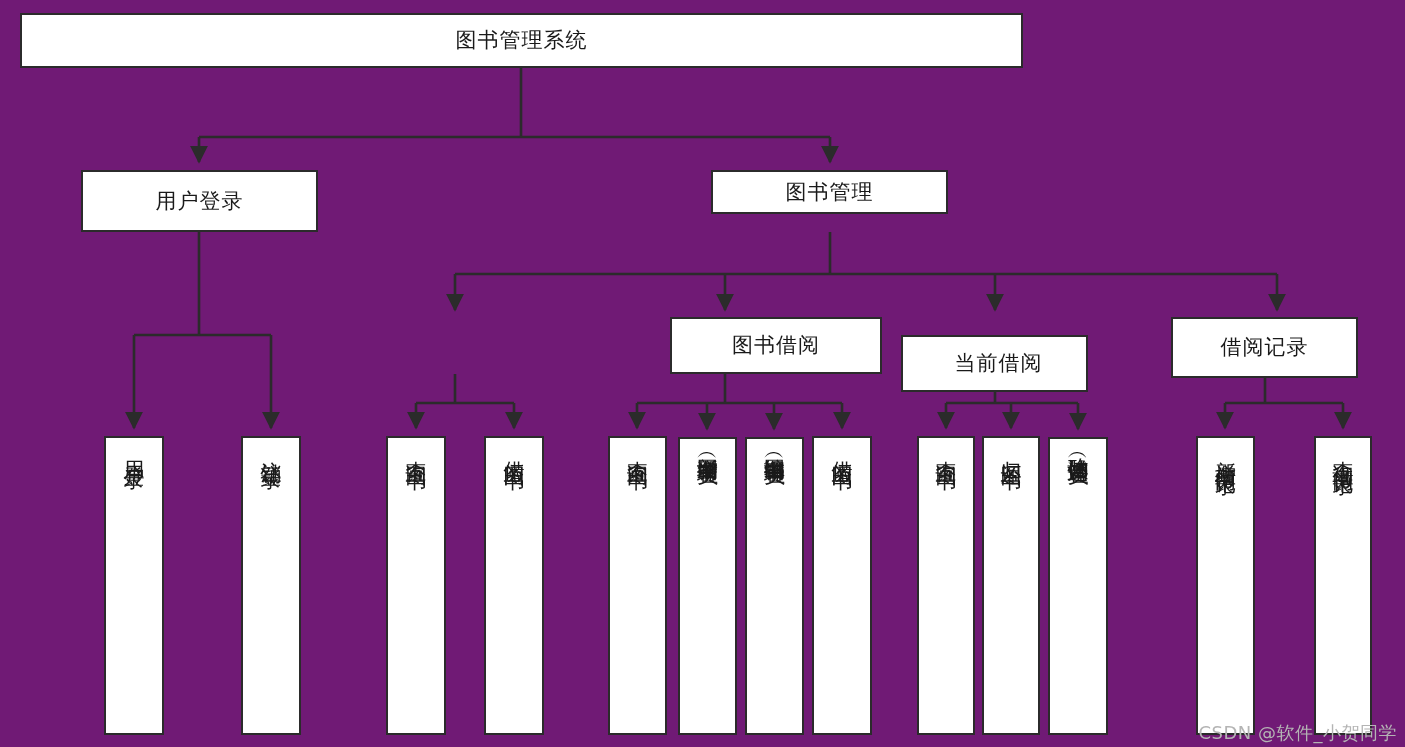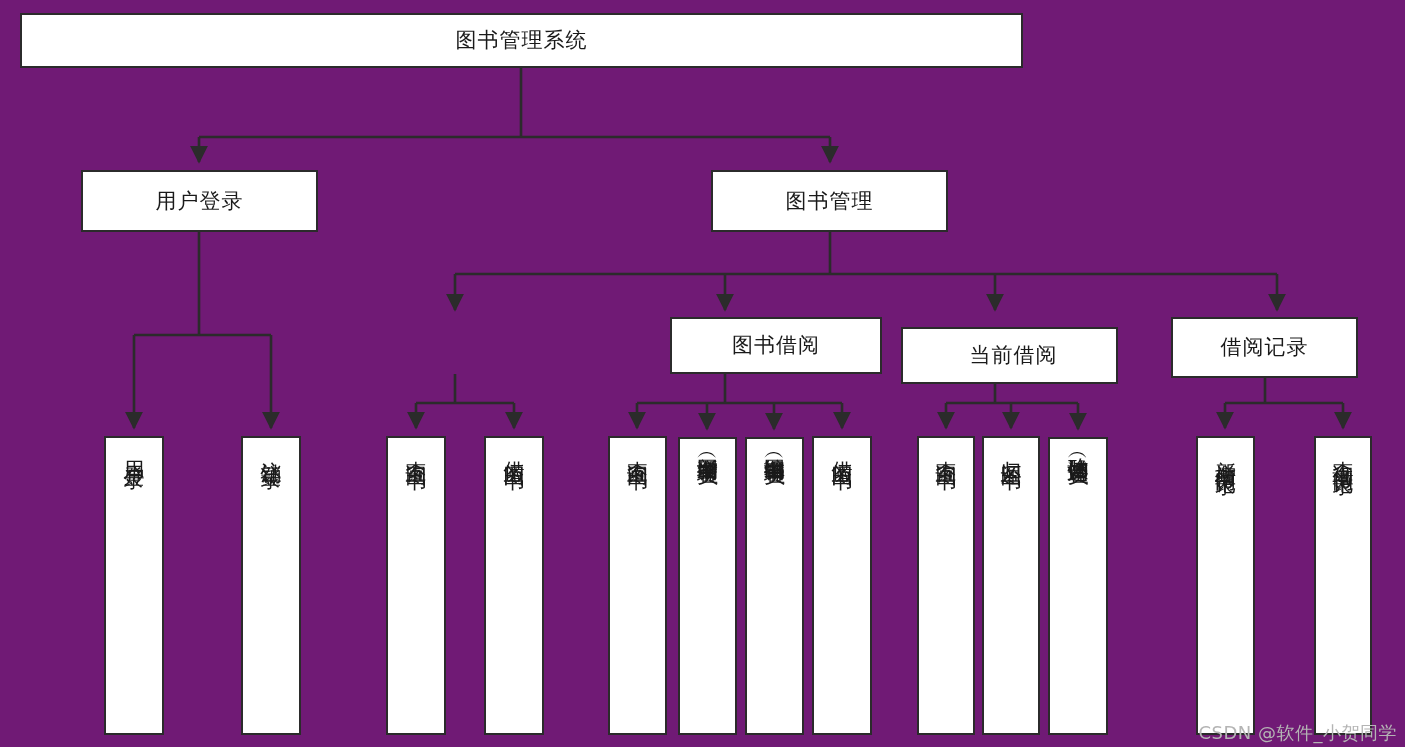--- a/index.html
+++ b/index.html
@@ -126,28 +126,28 @@
     </g>
   </svg>
 
   <div class="node horizontal" style="left:20px; top:13px; width:1003px; height:55px;">
     <span class="node-label">图书管理系统</span>
   </div>
 
   <div class="node horizontal" style="left:81px; top:170px; width:237px; height:62px;">
     <span class="node-label">用户登录</span>
   </div>
-  <div class="node horizontal" style="left:711px; top:170px; width:237px; height:62px;">
+  <div class="node horizontal" style="left:711px; top:170px; width:237px; height:44px;">
     <span class="node-label">图书管理</span>
   </div>
 
   <div class="node horizontal" style="left:655px; top:317px; width:212px; height:57px;margin-left:15px;">
     <span class="node-label">图书借阅</span>
   </div>
-  <div class="node horizontal" style="left:901px; top:327px; width:217px; height:57px;padding-left:8px;">
+  <div class="node horizontal" style="left:901px; top:335px; width:187px; height:57px;padding-left:8px;">
     <span class="node-label">当前借阅</span>
   </div>
   <div class="node horizontal" style="left:1171px; top:317px; width:187px; height:61px;">
     <span class="node-label">借阅记录</span>
   </div>
 
   <div class="node vertical" style="left:104px; top:436px; width:60px; height:299px;">
     <span class="node-label">用户登录</span>
   </div>
   <div class="node vertical" style="left:241px; top:436px; width:60px; height:299px;">

